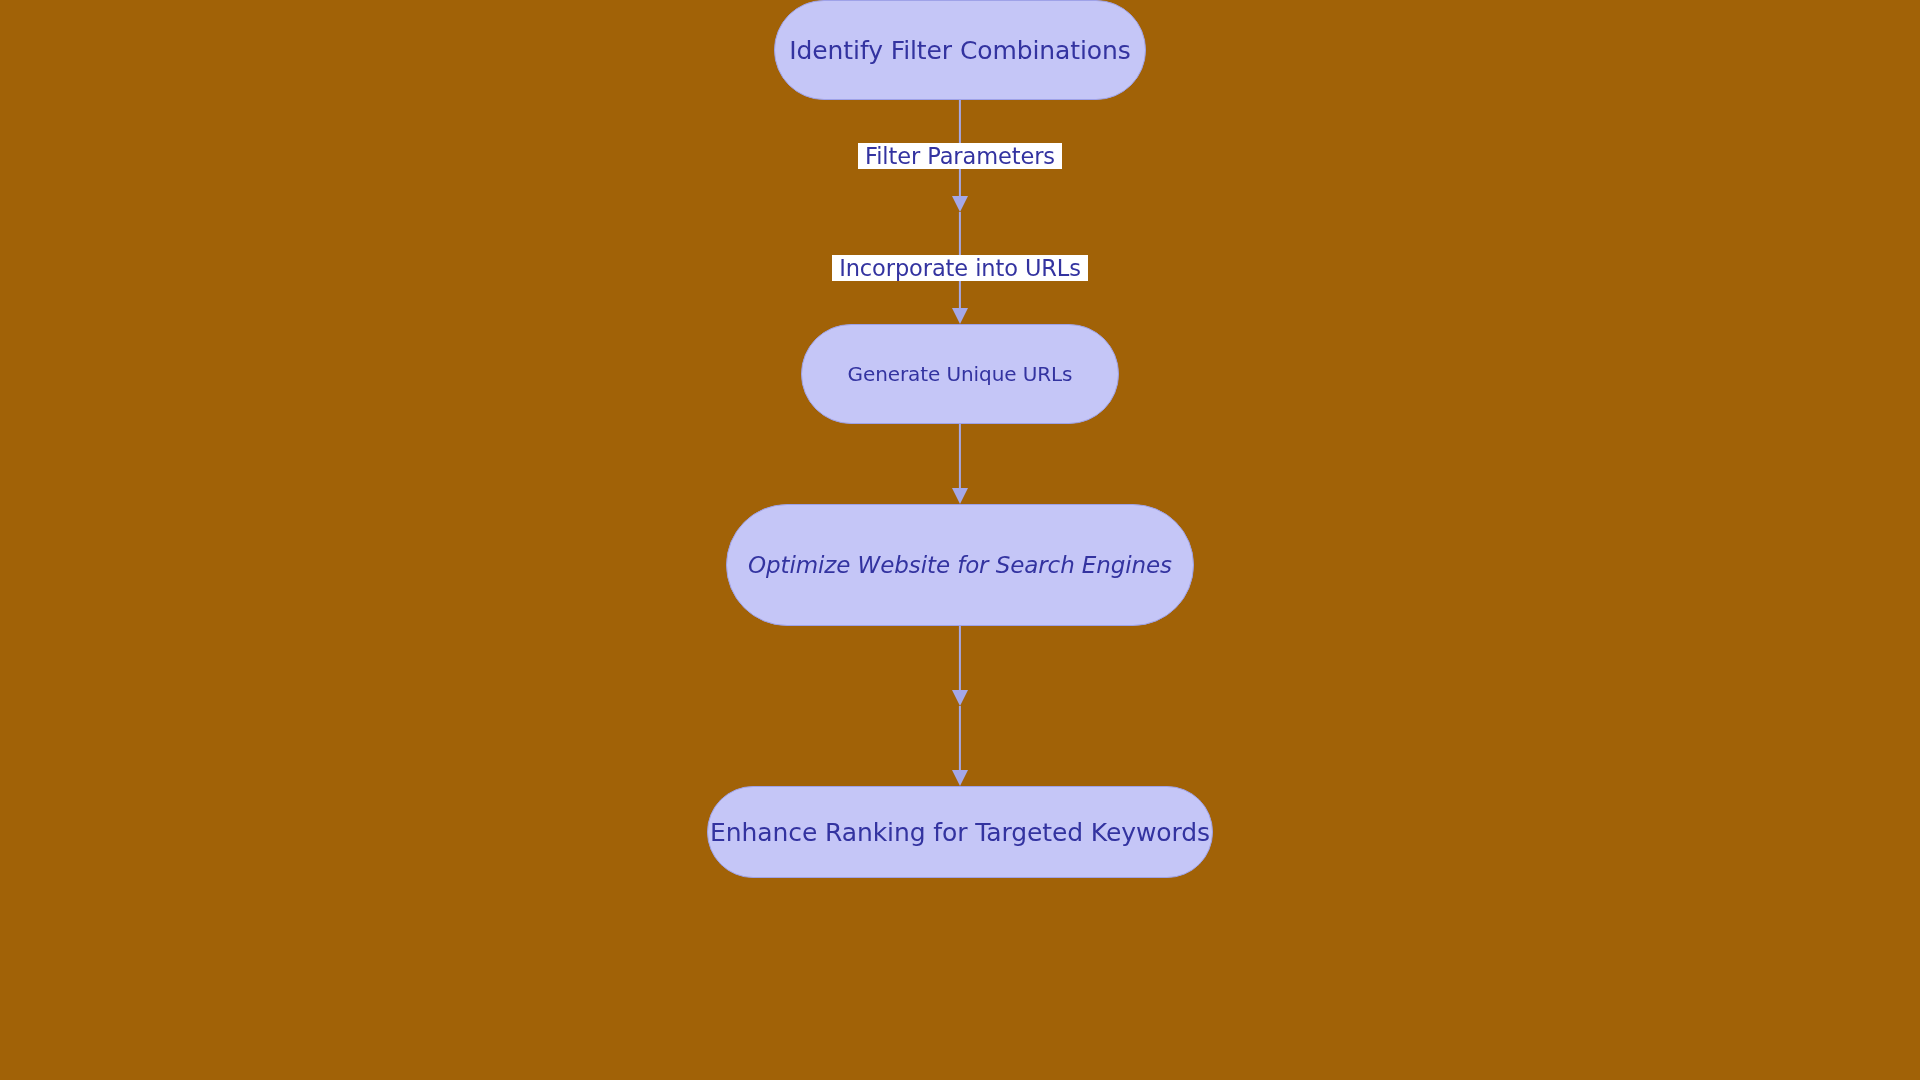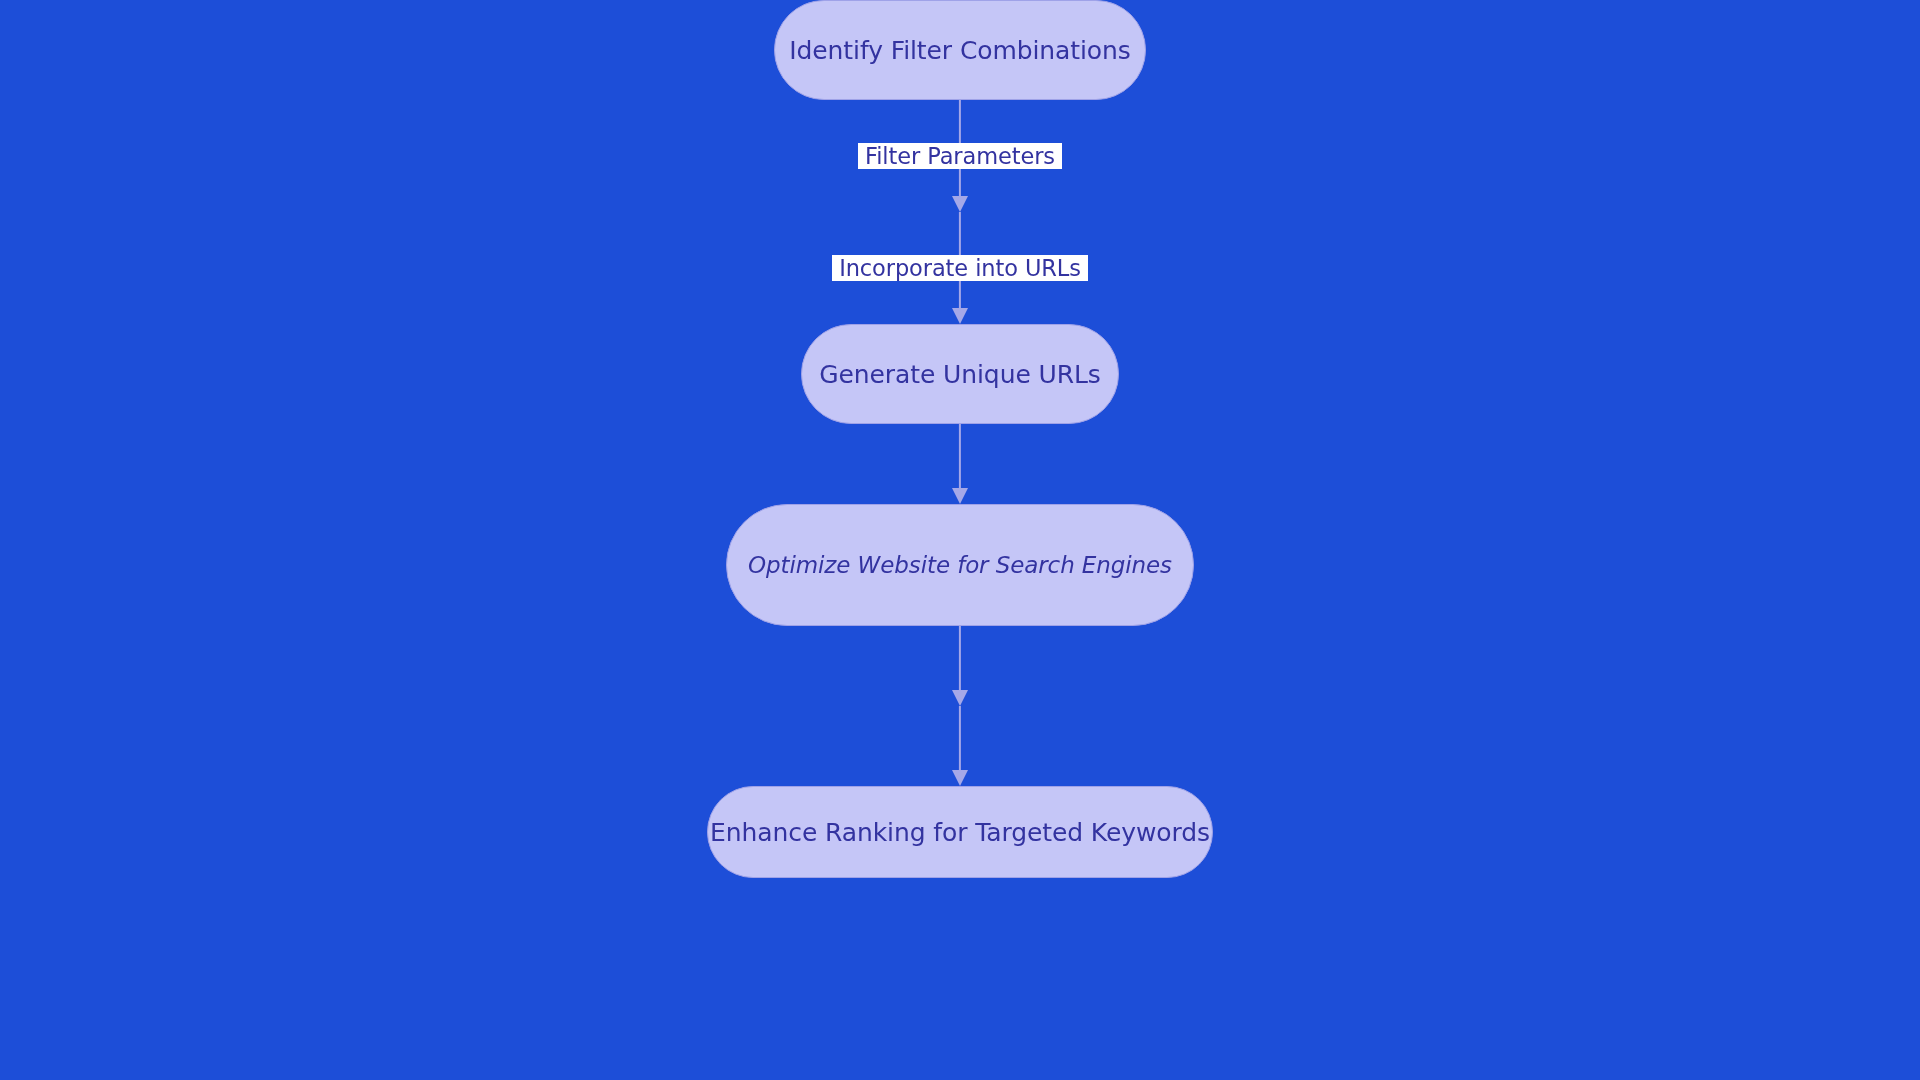--- a/index.html
+++ b/index.html
@@ -12,21 +12,21 @@
     height: 1080px;
     background: #ffffff;
     font-family: "DejaVu Sans", "Liberation Sans", sans-serif;
     overflow: hidden;
   }
 
   #flow-canvas {
     position: relative;
     width: 1920px;
     height: 1080px;
-    background: #1d4ed8;
+    background: #a16207;
   }
 
   
   .flow-column {
     position: absolute;
     left: 0;
     top: 0;
     width: 1920px;
     display: flex;
     flex-direction: column;
@@ -48,21 +48,21 @@
     letter-spacing: -0.1px;
     flex: none;
   }
   .node-label {
     display: block;
     line-height: 1;
   }
 
   .node.n1 { width: 372px; height: 100px; font-size: 25px; }
   .node.n2 { width: 322px; height: 99px;  font-size: 25px; }
-  .node.n3 { width: 318px; height: 100px; font-size: 25px; }
+  .node.n3 { width: 318px; height: 100px; font-size: 20px; }
   .node.n4 { width: 468px; height: 122px; font-size: 23px; font-style: italic; }
   .node.n5 { width: 522px; height: 101px; font-size: 25px; }
   .node.n6 { width: 506px; height: 92px; font-size: 25px; }
 
   
   .connector {
     position: relative;
     width: 300px;
     flex: none;
     display: flex;

